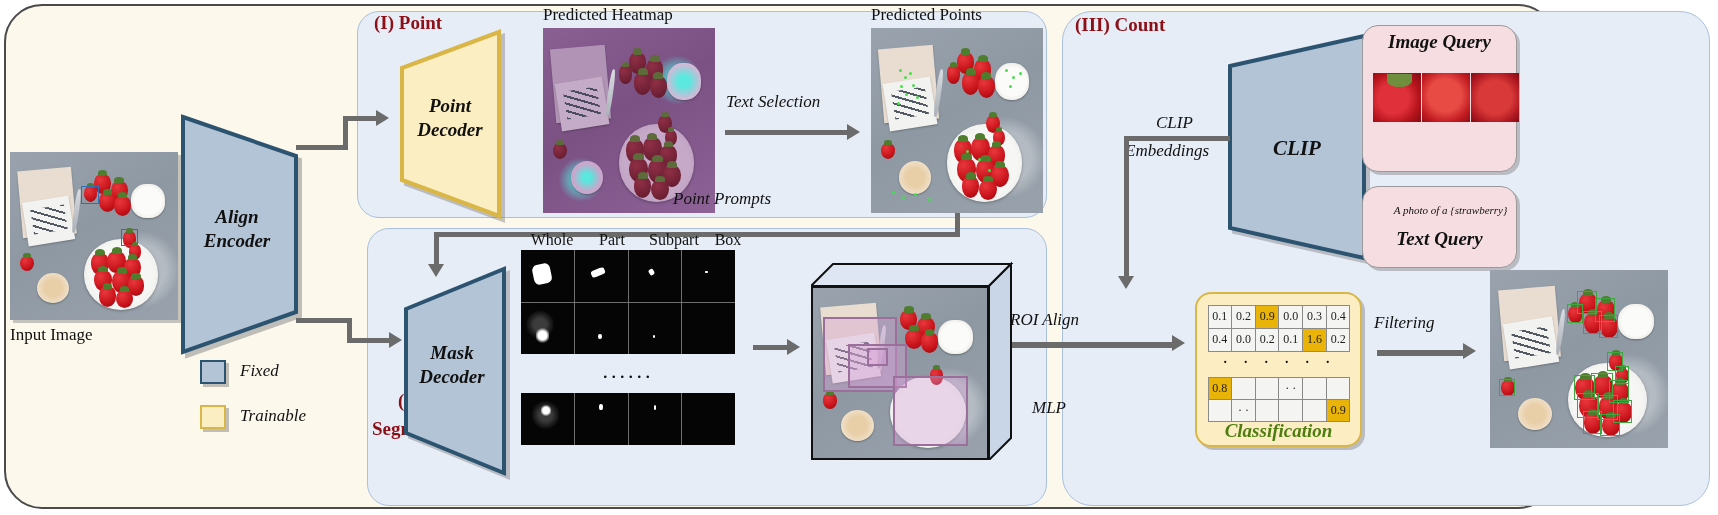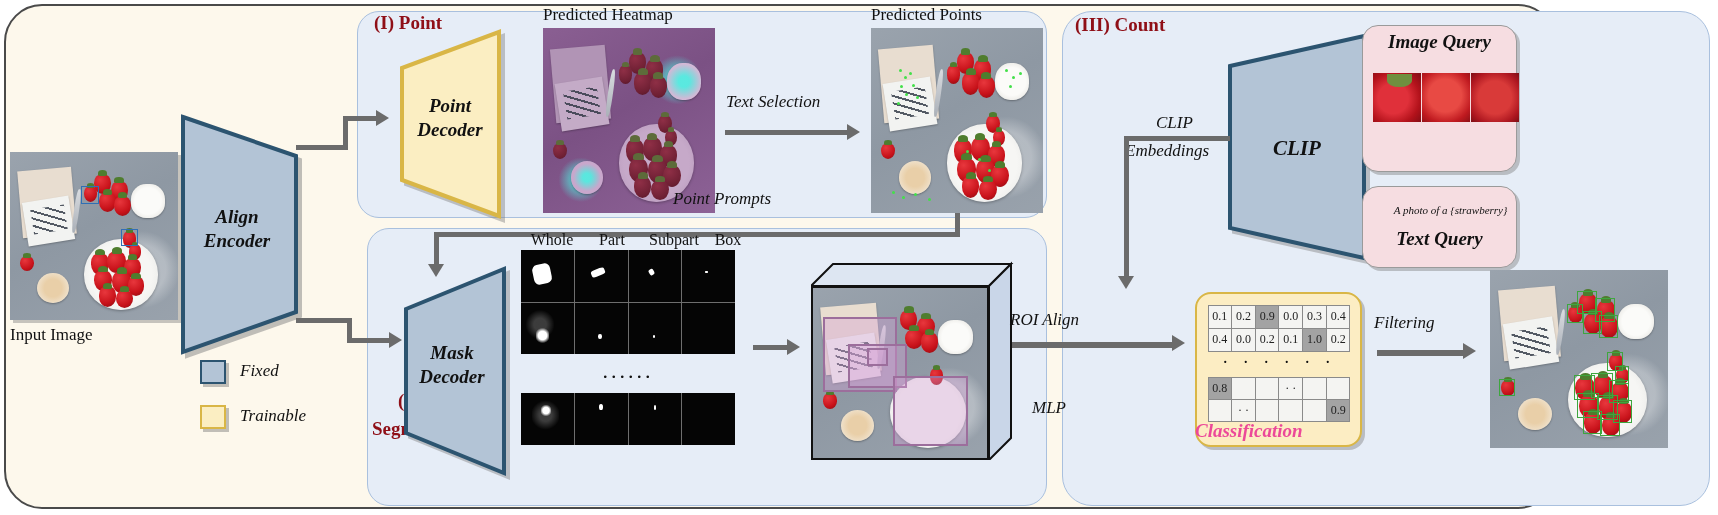--- a/index.html
+++ b/index.html
@@ -124,27 +124,27 @@
   .qcard{position:absolute;background:#f6dde1;border:1.5px solid #9a9a9a;border-radius:16px;box-sizing:border-box;}
   .qtitle{position:absolute;left:0;right:0;text-align:center;font-family:"Liberation Serif", serif;
      font-weight:bold;font-style:italic;font-size:19px;color:#111;}
   .qtext{position:absolute;left:0;right:0;text-align:center;font-family:"Liberation Serif", serif;
      font-style:italic;font-size:11px;color:#111;padding-left:11px;}
   .qthumb{position:absolute;overflow:hidden;}
   .qthumb .bg{position:absolute;inset:0;}
 
   
   .clspanel{position:absolute;background:#fcedc3;border:2px solid #d9b646;border-radius:16px;box-sizing:border-box;}
-  .clstitle{position:absolute;left:0;right:0;font-family:"Liberation Serif", serif;
-     font-weight:bold;font-style:italic;font-size:19px;color:#ec4899;}
+  .clstitle{position:absolute;left:0;right:0;text-align:center;font-family:"Liberation Serif", serif;
+     font-weight:bold;font-style:italic;font-size:19px;color:#4d7c0f;}
   .matrix{position:absolute;display:grid;gap:0;}
   .mcell{border:1px solid #8a8a8a;margin:-0.5px;background:#f4f4f2;display:flex;
      align-items:center;justify-content:center;font-family:"Liberation Serif", serif;
      font-size:12px;color:#222;box-sizing:border-box;}
-  .mcell.hl{background:#a3a3a3;}
+  .mcell.hl{background:#eab308;}
   .mdots{position:absolute;left:0;right:0;text-align:center;font-size:18px;letter-spacing:5px;color:#111;}
   .shadow{box-shadow:3px 3px 0 rgba(130,130,130,.45);}
 </style>
 </head>
 <body>
 
 <div id="root">
 
   <div class="outer-panel"></div>
 
@@ -433,21 +433,21 @@
     <div class="mcell">0.1</div>
     <div class="mcell">0.2</div>
     <div class="mcell hl">0.9</div>
     <div class="mcell">0.0</div>
     <div class="mcell">0.3</div>
     <div class="mcell">0.4</div>
     <div class="mcell">0.4</div>
     <div class="mcell">0.0</div>
     <div class="mcell">0.2</div>
     <div class="mcell">0.1</div>
-    <div class="mcell hl">1.0</div>
+    <div class="mcell hl">1.6</div>
     <div class="mcell">0.2</div>
   </div>
 
   <div class="mdots" style="left:1208px;top:352px;width:142px;">· · · · · ·</div>
 
   <div class="matrix" style="left:1208px;top:377px;width:142px;height:44px;grid-template-columns:repeat(6,1fr);grid-template-rows:repeat(2,1fr);">
     <div class="mcell hl">0.8</div>
     <div class="mcell"></div>
     <div class="mcell"></div>
     <div class="mcell">· ·</div>

